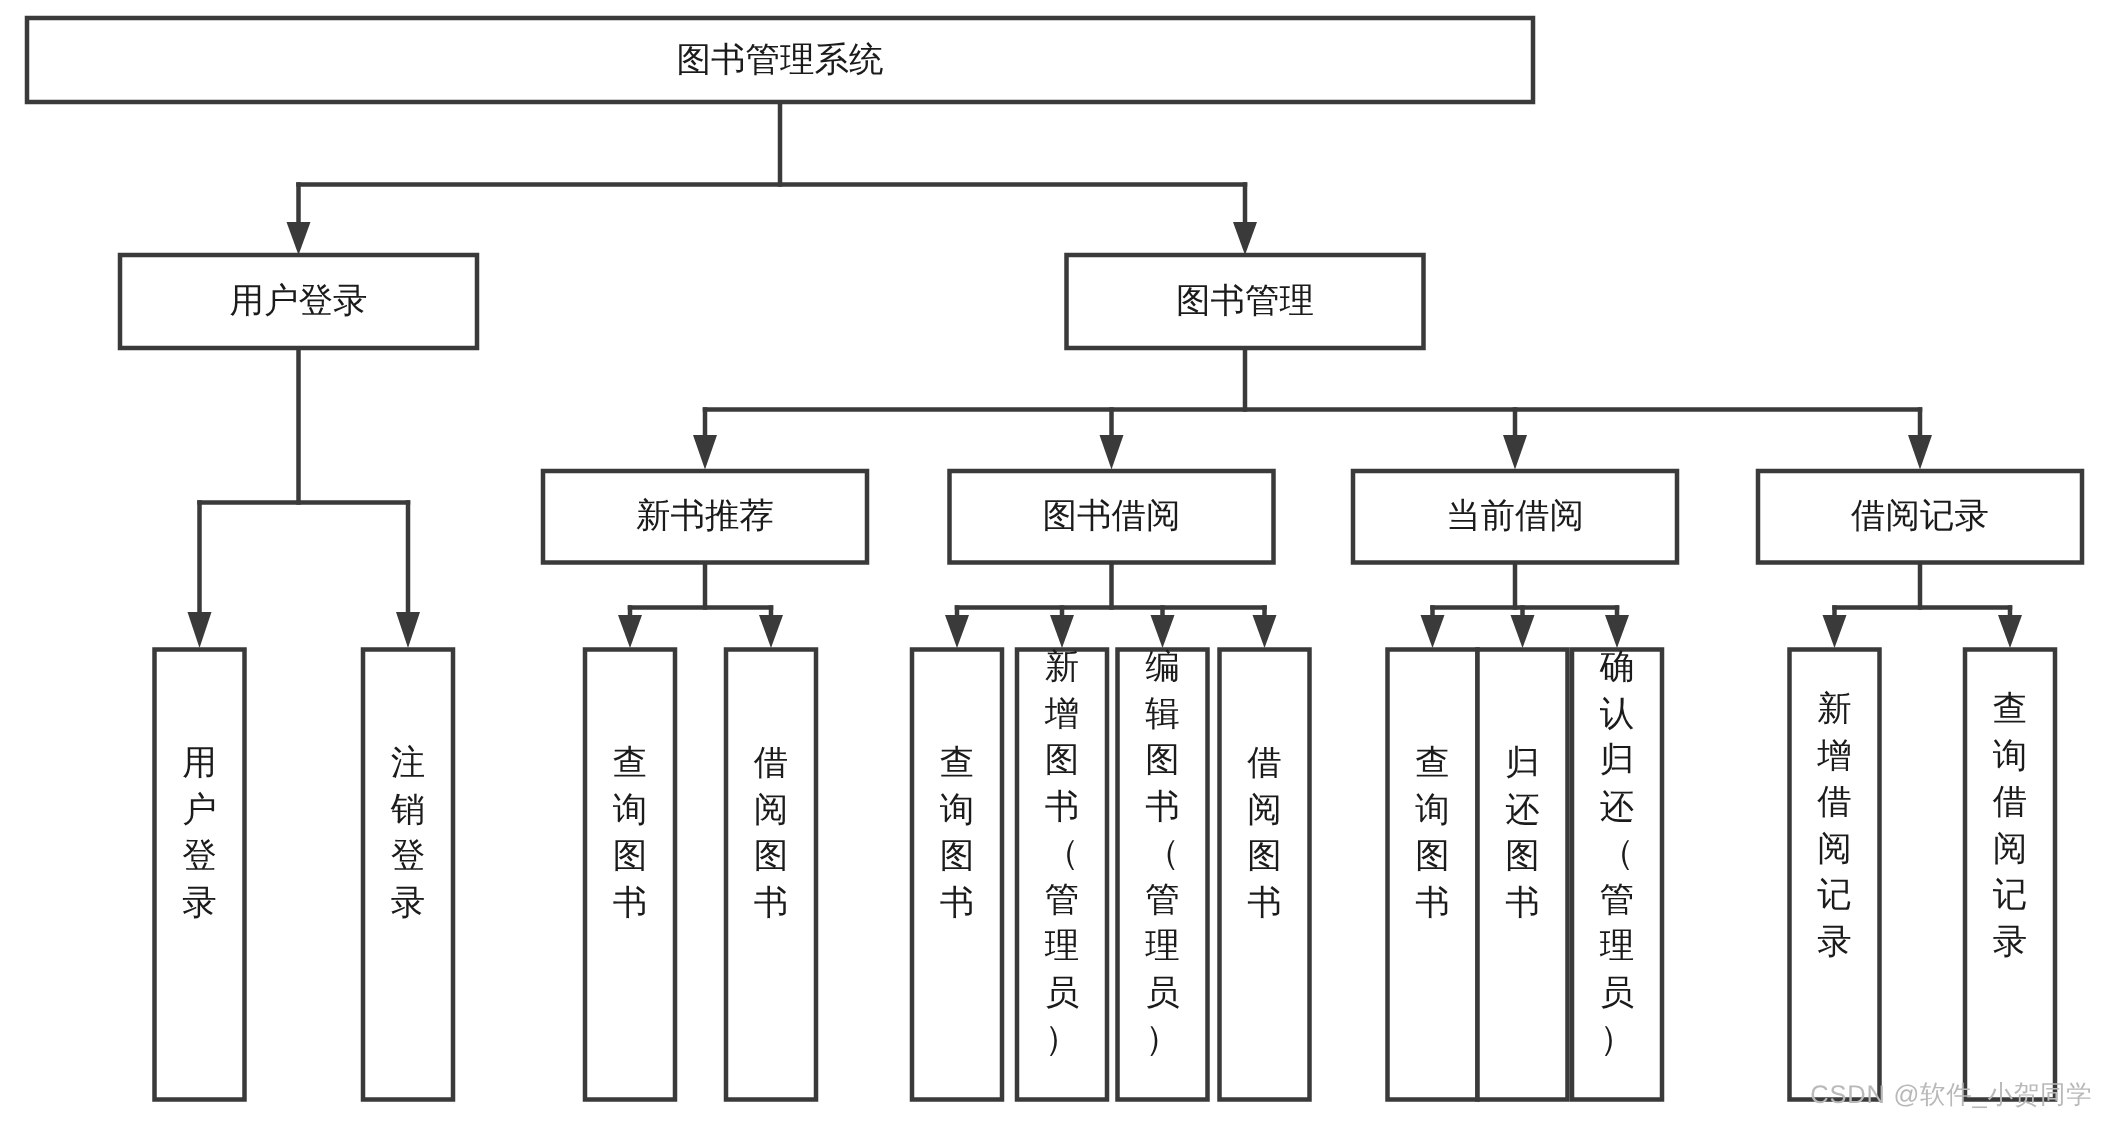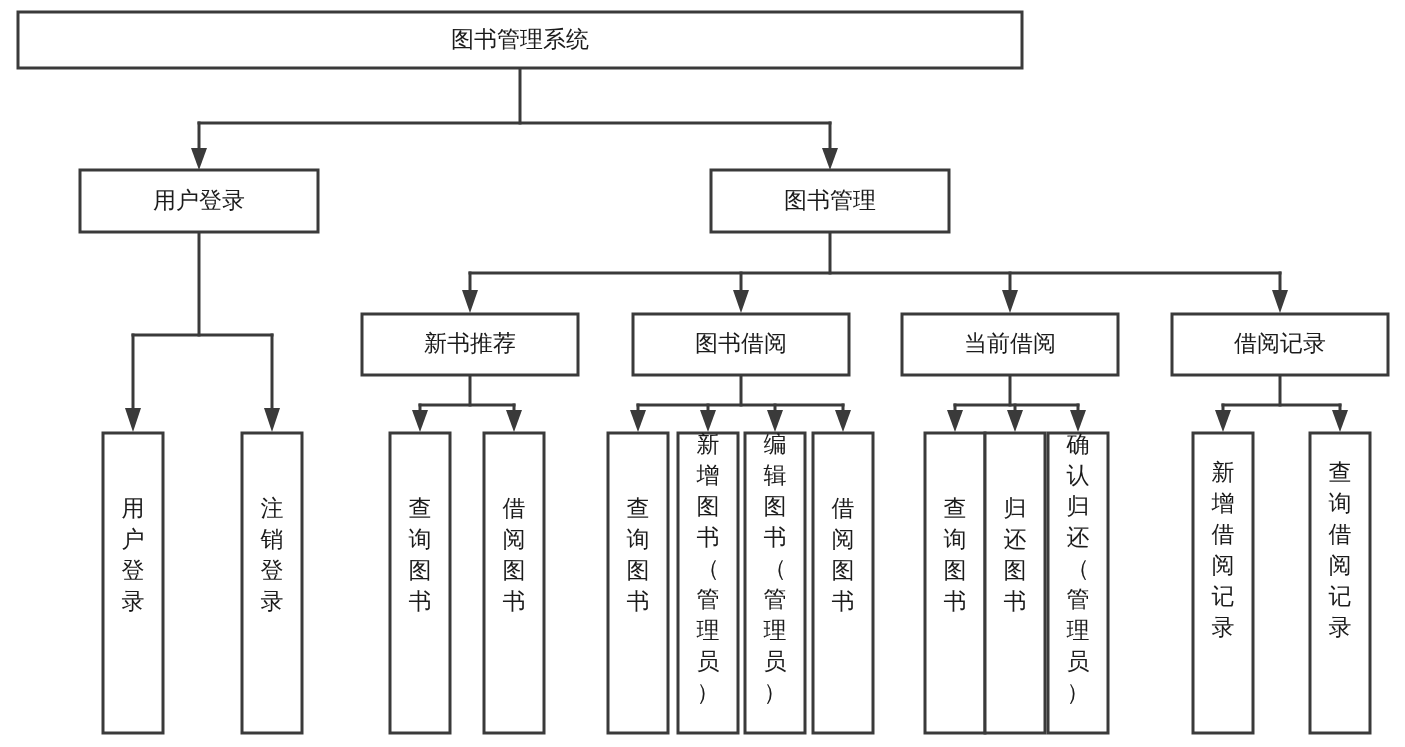--- a/index.html
+++ b/index.html
@@ -220,13 +220,14 @@
       <rect class="node-rect" x="1193" y="433" width="60" height="300"></rect>
       <text class="node-label-v" x="1223" y="480"><tspan x="1223" y="480">新</tspan><tspan x="1223" y="511">增</tspan><tspan x="1223" y="542">借</tspan><tspan x="1223" y="573">阅</tspan><tspan x="1223" y="604">记</tspan><tspan x="1223" y="635">录</tspan></text>
     </g>
     <g>
       <rect class="node-rect" x="1310" y="433" width="60" height="300"></rect>
       <text class="node-label-v" x="1340" y="480"><tspan x="1340" y="480">查</tspan><tspan x="1340" y="511">询</tspan><tspan x="1340" y="542">借</tspan><tspan x="1340" y="573">阅</tspan><tspan x="1340" y="604">记</tspan><tspan x="1340" y="635">录</tspan></text>
     </g>
 
   </svg>
 
+  <div class="watermark">CSDN @软件_小贺同学</div>
 </div>
 
 </body></html>

